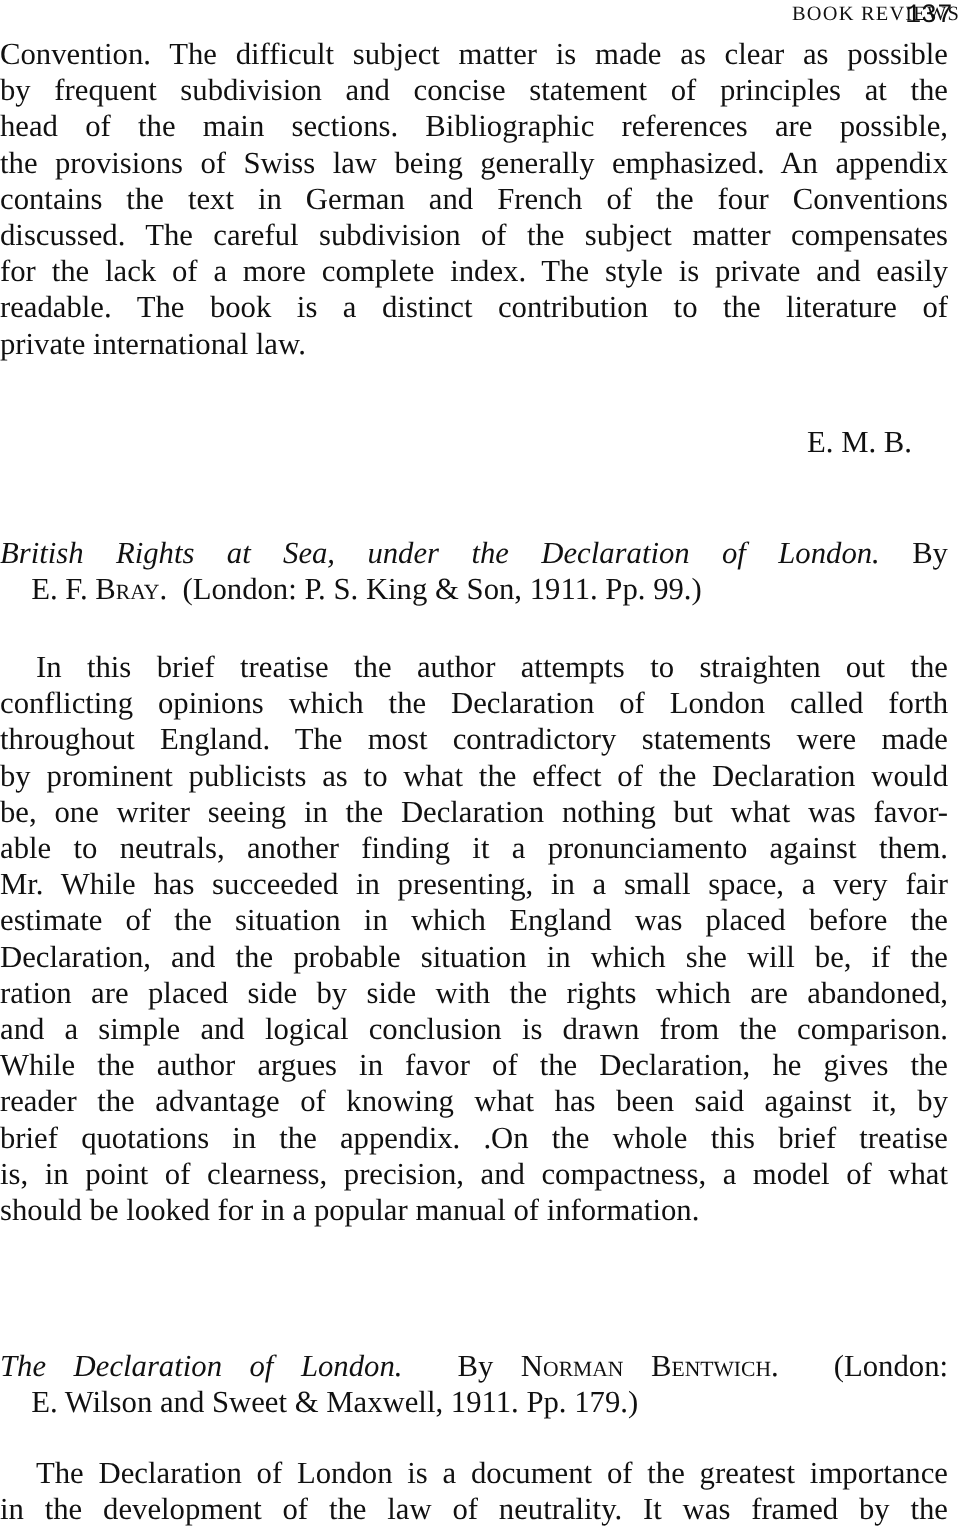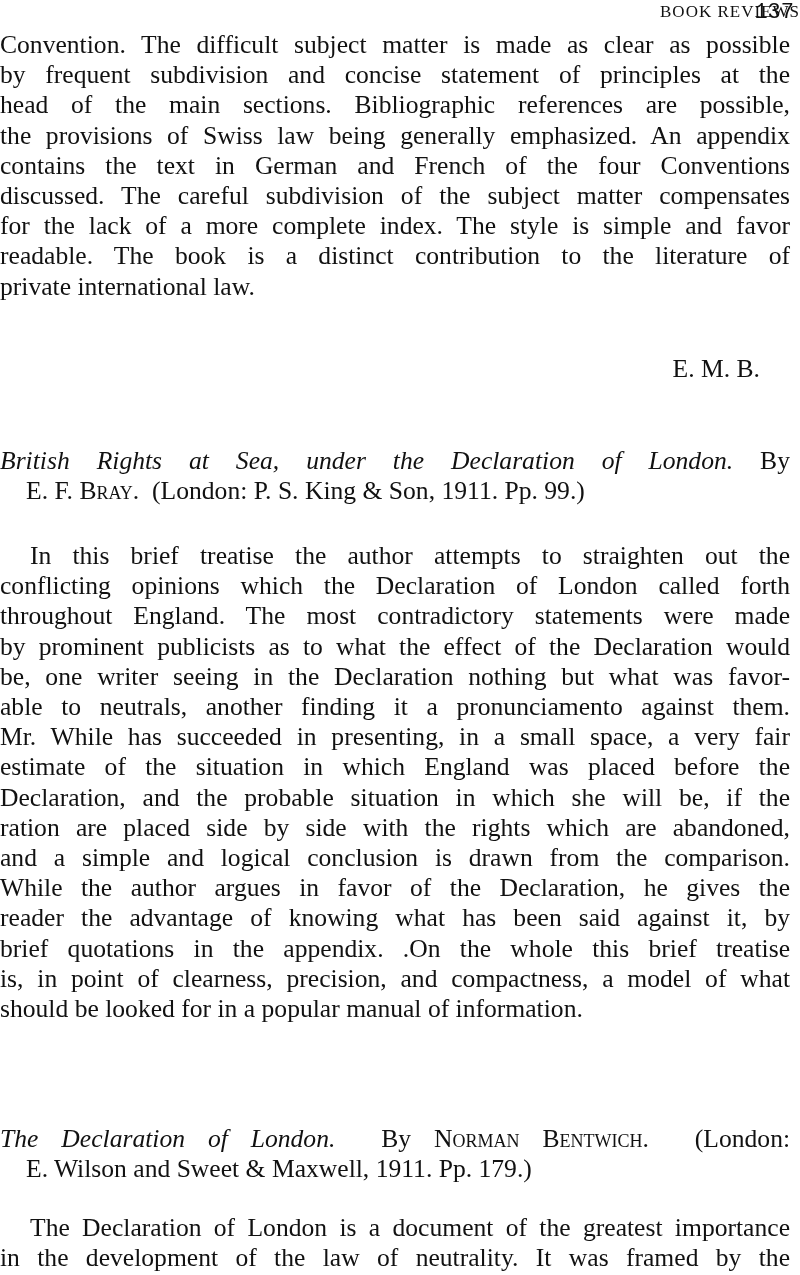--- a/index.html
+++ b/index.html
@@ -41,21 +41,21 @@
   <div class="page-number">137</div>
 </div>
 
 <div class="text" style="top:30px;">
   <span class="line">Convention.  The difficult subject matter is made as clear as possible</span>
   <span class="line">by frequent subdivision and concise statement of principles at the</span>
   <span class="line">head of the main sections.  Bibliographic references are possible,</span>
   <span class="line">the provisions of Swiss law being generally emphasized.  An appendix</span>
   <span class="line">contains the text in German and French of the four Conventions</span>
   <span class="line">discussed.  The careful subdivision of the subject matter compensates</span>
-  <span class="line">for the lack of a more complete index.  The style is simple and favor</span>
+  <span class="line">for the lack of a more complete index.  The style is private and easily</span>
   <span class="line">readable.  The book is a distinct contribution to the literature of</span>
   <span class="line last">private international law.</span>
 </div>
 <div class="signature">E. M. B.</div>
 
 <div class="text" style="top:446px;">
   <span class="line"><em>British Rights at Sea, under the Declaration of London.</em> <span>By</span></span>
   <span class="line last hang"><span>E. F.</span> <span class="sc">Bray.</span>&nbsp;&nbsp;<span>(London: P. S. King &amp; Son, 1911.  Pp. 99.)</span></span>
 </div>
 

